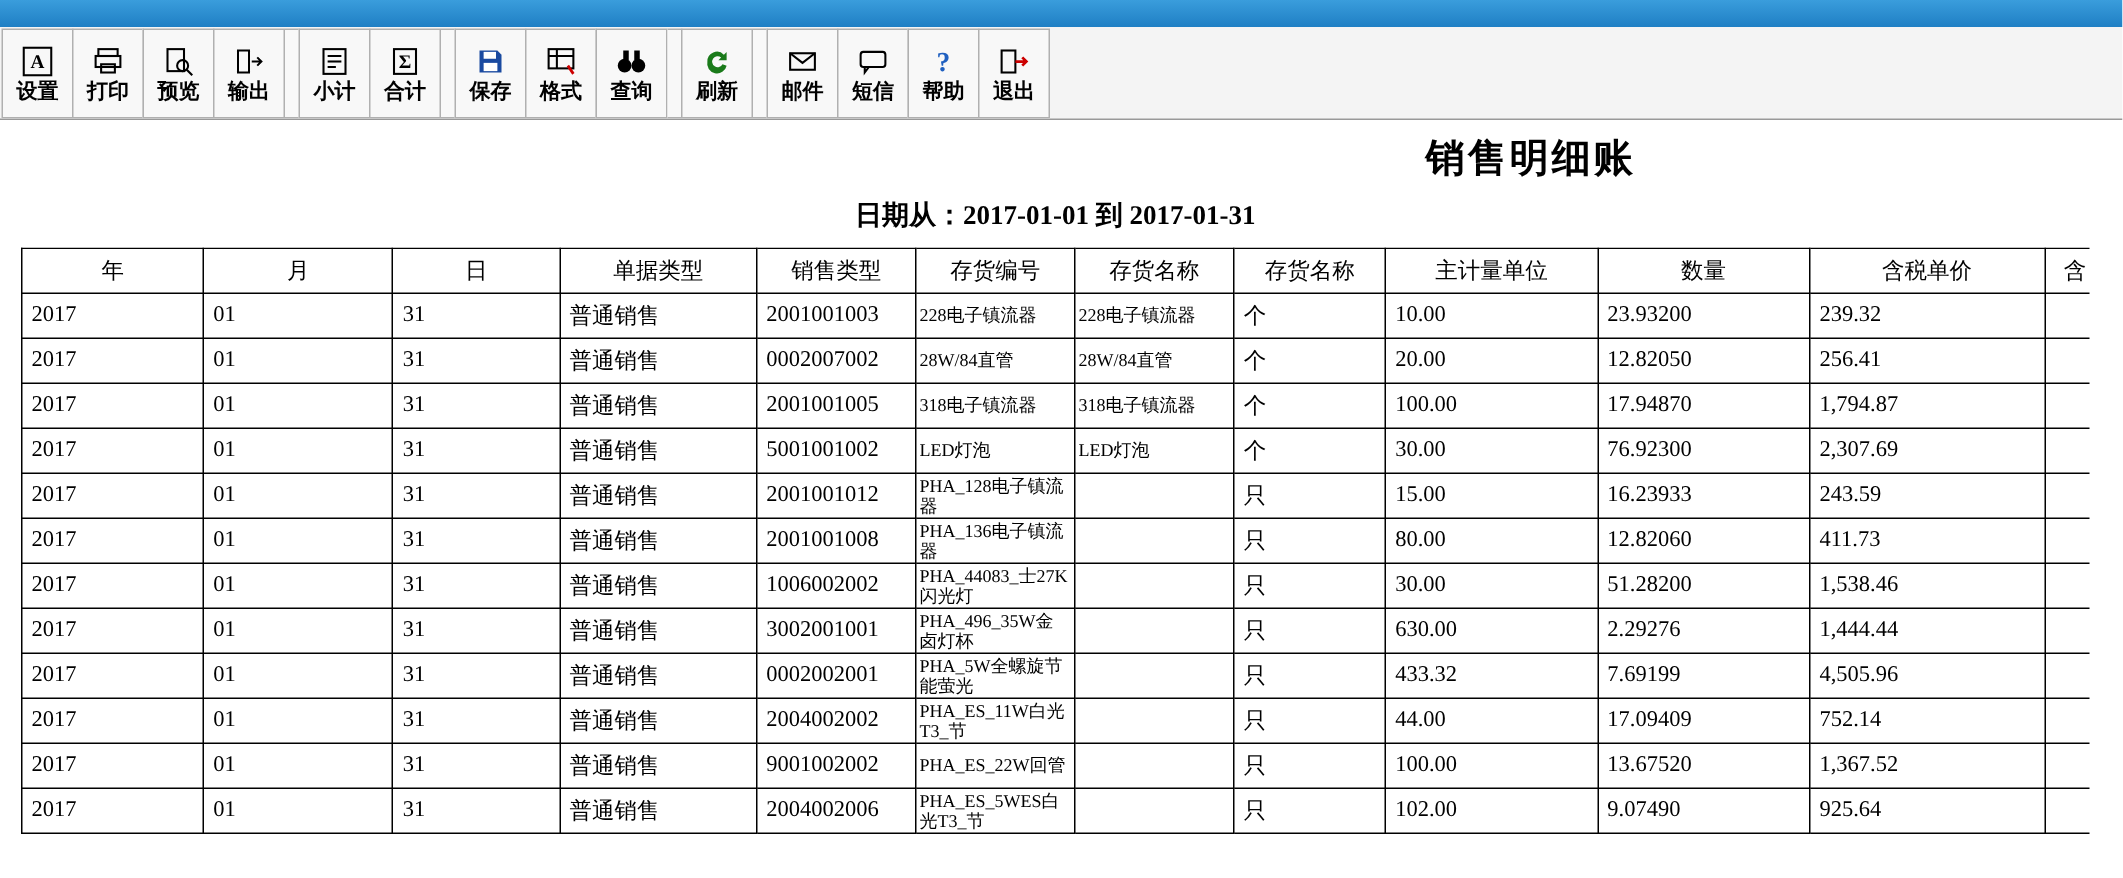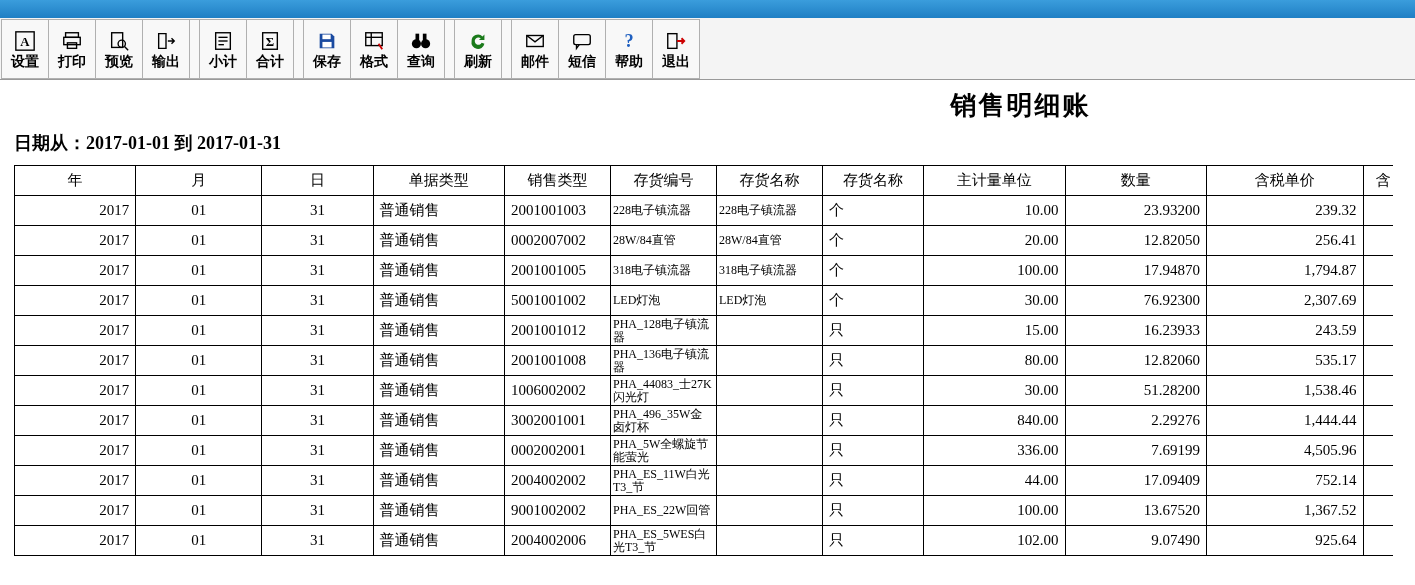--- a/index.html
+++ b/index.html
@@ -66,20 +66,21 @@
     font-size: 26px;
     font-weight: bold;
     margin: 4px 0 8px 0;
     letter-spacing: 2px;
     padding-left: 640px;
   }
   .date-range {
     font-size: 18px;
     font-weight: bold;
     margin: 6px 0 10px 6px;
+    text-align: center;
   }
 
   .grid-wrap {
     margin-left: 6px;
     overflow: hidden;
   }
   table.grid {
     border-collapse: collapse;
     table-layout: fixed;
     width: 1390px;
@@ -91,22 +92,22 @@
     font-size: 15px;
     overflow: hidden;
     white-space: nowrap;
   }
   table.grid th {
     font-weight: normal;
     text-align: center;
     background: #fff;
     height: 30px;
   }
-  table.grid td.num { text-align: right; }
-  table.grid td.center { text-align: center; }
+  table.grid td.num { }
+  table.grid td.center { }
   table.grid td.left { text-align: left; }
   table.grid td.tight { font-size: 12px; line-height: 1.05; white-space: normal; padding:1px 2px;margin-top:13px; }
 
   
   col.c-year  { width: 120px; }
   col.c-month { width: 125px; }
   col.c-day   { width: 110px; }
   col.c-type  { width: 130px; }
   col.c-stype { width: 105px; }
   col.c-code  { width: 105px; }
@@ -375,21 +376,21 @@
             <td class="num">2017</td>
             <td class="center">01</td>
             <td class="center">31</td>
             <td class="left">普通销售</td>
             <td class="left">2001001008</td>
             <td class="left tight">PHA_136电子镇流器</td>
             <td class="left tight"></td>
             <td class="left">只</td>
             <td class="num">80.00</td>
             <td class="num">12.82060</td>
-            <td class="num">535.17</td>
+            <td class="num">411.73</td>
             <td class="left"></td>
           </tr>
           <tr>
             <td class="num">2017</td>
             <td class="center">01</td>
             <td class="center">31</td>
             <td class="left">普通销售</td>
             <td class="left">1006002002</td>
             <td class="left tight">PHA_44083_士27K闪光灯</td>
             <td class="left tight"></td>
@@ -401,35 +402,35 @@
           </tr>
           <tr>
             <td class="num">2017</td>
             <td class="center">01</td>
             <td class="center">31</td>
             <td class="left">普通销售</td>
             <td class="left">3002001001</td>
             <td class="left tight">PHA_496_35W金卤灯杯</td>
             <td class="left tight"></td>
             <td class="left">只</td>
-            <td class="num">840.00</td>
+            <td class="num">630.00</td>
             <td class="num">2.29276</td>
             <td class="num">1,444.44</td>
             <td class="left"></td>
           </tr>
           <tr>
             <td class="num">2017</td>
             <td class="center">01</td>
             <td class="center">31</td>
             <td class="left">普通销售</td>
             <td class="left">0002002001</td>
             <td class="left tight">PHA_5W全螺旋节能萤光</td>
             <td class="left tight"></td>
             <td class="left">只</td>
-            <td class="num">336.00</td>
+            <td class="num">433.32</td>
             <td class="num">7.69199</td>
             <td class="num">4,505.96</td>
             <td class="left"></td>
           </tr>
           <tr>
             <td class="num">2017</td>
             <td class="center">01</td>
             <td class="center">31</td>
             <td class="left">普通销售</td>
             <td class="left">2004002002</td>

